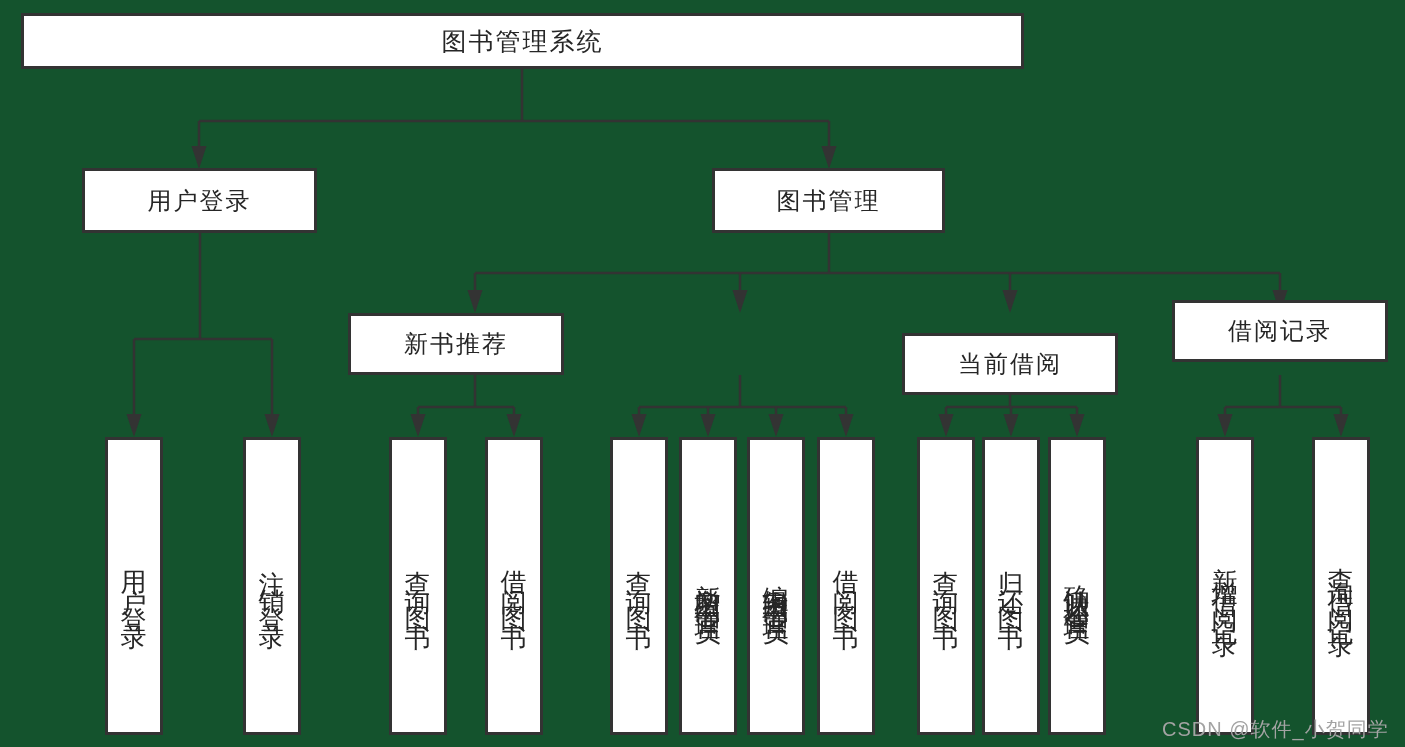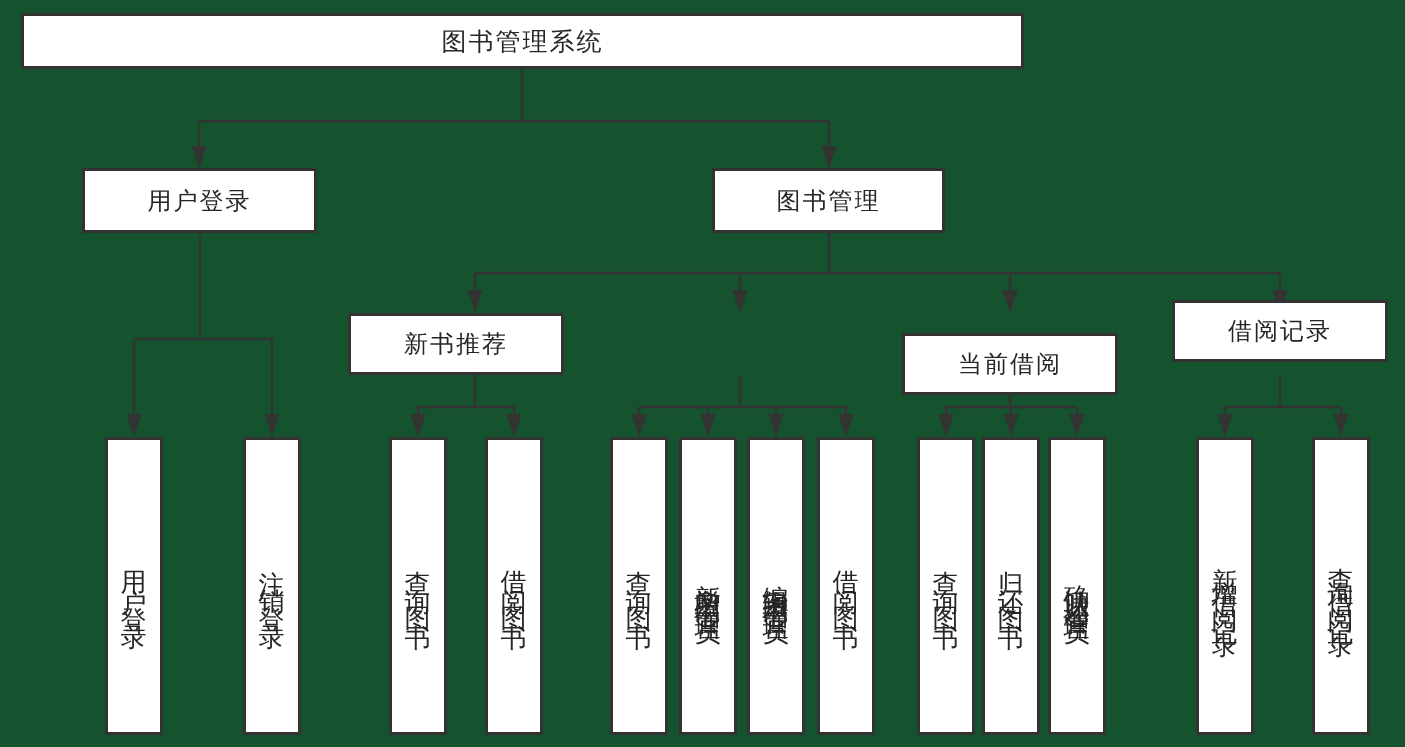--- a/index.html
+++ b/index.html
@@ -191,14 +191,15 @@
     <span class="vlabel sp-sm">确认归还（管理员）</span>
   </div>
 
   <div class="vbox" style="left:1196px;">
     <span class="vlabel sp-md">新增借阅记录</span>
   </div>
   <div class="vbox" style="left:1312px;">
     <span class="vlabel sp-md">查询借阅记录</span>
   </div>
 
+  <div class="watermark">CSDN @软件_小贺同学</div>
 
 </div>
 
 </body></html>

